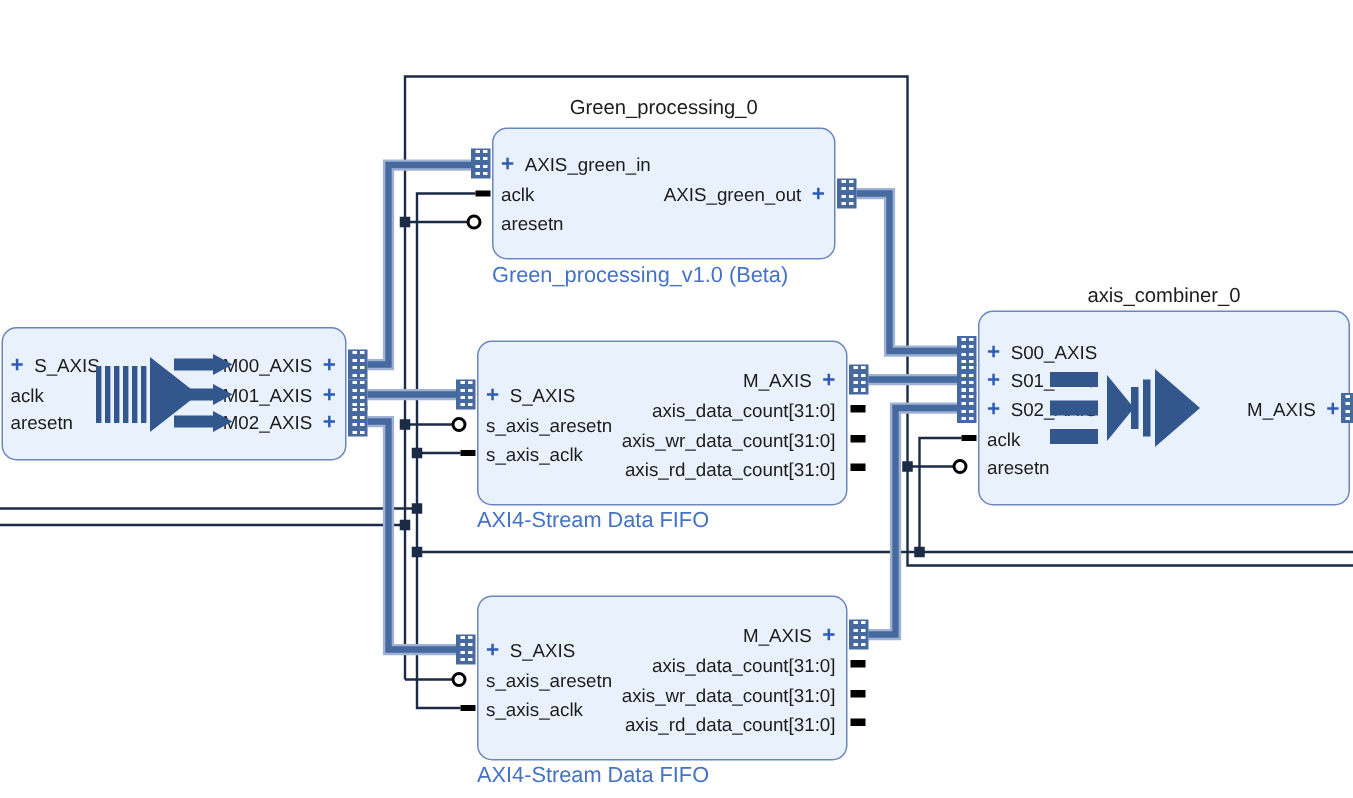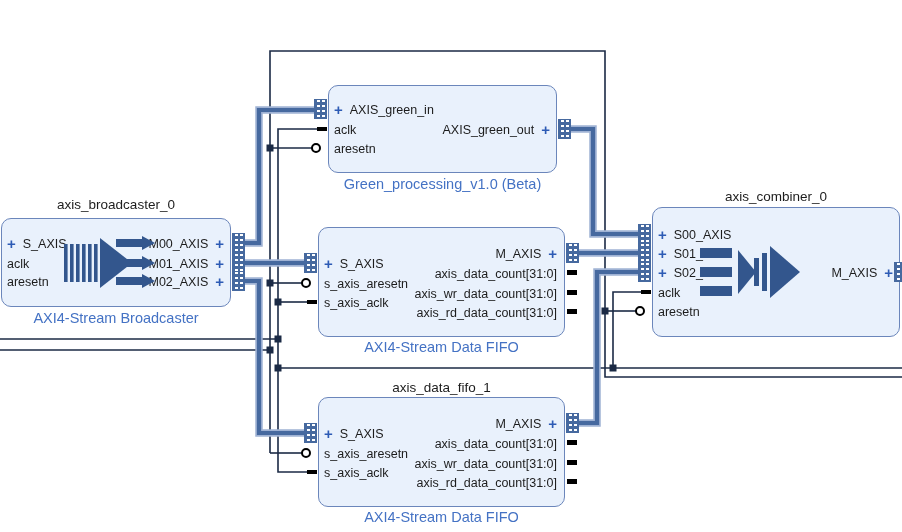--- a/index.html
+++ b/index.html
@@ -26,21 +26,21 @@
   .junction{fill:var(--net_wire);}
   .block{
     position:absolute;background:var(--block_fill);
     border:1.5px solid var(--block_border);border-radius:10px;box-sizing:border-box;
   }
   .btitle{
     position:absolute;text-align:center;font-size:13.5px;color:var(--title_black);
     white-space:nowrap;
   }
   .sublabel{
-    position:absolute;text-align:center;font-size:14.5px;color:var(--label_blue);
+    position:absolute;font-size:14.5px;color:var(--label_blue);
     white-space:nowrap;
   }
   .port{
     position:absolute;display:flex;align-items:center;height:17px;
     font-size:12.5px;color:#1c1c1c;white-space:nowrap;
   }
   .port .plus{
     font-size:15px;font-weight:bold;color:var(--plus_blue);line-height:15px;
   }
   .port.l .plus{margin-right:7px;}
@@ -117,23 +117,21 @@
     <g>
       <path class="halo" d="M579,253 L638,253"></path>
       <path class="core" d="M579,253 L638,253"></path>
     </g>
     <g>
       <path class="halo" d="M579,423 L597,423 L597,272 L638,272"></path>
       <path class="core" d="M579,423 L597,423 L597,272 L638,272"></path>
     </g>
   </svg>
 
-  <div class="btitle" style="left:1px;top:197px;width:230px">axis_broadcaster_0</div>
   <div class="block" style="left:1px;top:218px;width:230px;height:89px"></div>
-  <div class="sublabel" style="left:1px;top:310px;width:230px">AXI4-Stream Broadcaster</div>
 
   <div class="port l" style="left:7px;top:235px">
     <span class="plus">+</span>
     <span>S_AXIS</span>
   </div>
   <div class="port l" style="left:7px;top:255px">
     <span>aclk</span>
   </div>
   <div class="port l" style="left:7px;top:273px">
     <span>aresetn</span>
@@ -167,20 +165,21 @@
       <polygon points="82,22 82,36 95,29"></polygon>
       <rect x="56" y="43" width="26" height="8"></rect>
       <polygon points="82,40 82,54 95,47"></polygon>
     </g>
   </svg>
 
   <div class="ifstub" style="left:232px;top:233px"></div>
   <div class="ifstub" style="left:232px;top:253px"></div>
   <div class="ifstub" style="left:232px;top:271px"></div>
 
+  <div class="btitle" style="left:328px;top:64px;width:229px">Green_processing_0</div>
   <div class="block" style="left:328px;top:85px;width:229px;height:88px"></div>
   <div class="sublabel" style="left:328px;top:176px;width:229px">Green_processing_v1.0 (Beta)</div>
 
   <div class="port l" style="left:334px;top:101px">
     <span class="plus">+</span>
     <span>AXIS_green_in</span>
   </div>
   <div class="port l" style="left:334px;top:121px">
     <span>aclk</span>
   </div>
@@ -226,21 +225,20 @@
   </div>
 
   <div class="ifstub" style="left:304px;top:253px"></div>
   <div class="ifstub" style="left:566px;top:243px"></div>
   <div class="bubble" style="left:301px;top:278px"></div>
   <div class="pstub" style="left:307px;top:300px"></div>
   <div class="cstub" style="left:567px;top:270px"></div>
   <div class="cstub" style="left:567px;top:290px"></div>
   <div class="cstub" style="left:567px;top:309px"></div>
 
-  <div class="btitle" style="left:318px;top:380px;width:247px">axis_data_fifo_1</div>
   <div class="block" style="left:318px;top:397px;width:247px;height:110px"></div>
   <div class="sublabel" style="left:318px;top:509px;width:247px">AXI4-Stream Data FIFO</div>
 
   <div class="port l" style="left:324px;top:425px">
     <span class="plus">+</span>
     <span>S_AXIS</span>
   </div>
   <div class="port l" style="left:324px;top:445px">
     <span>s_axis_aresetn</span>
   </div>

